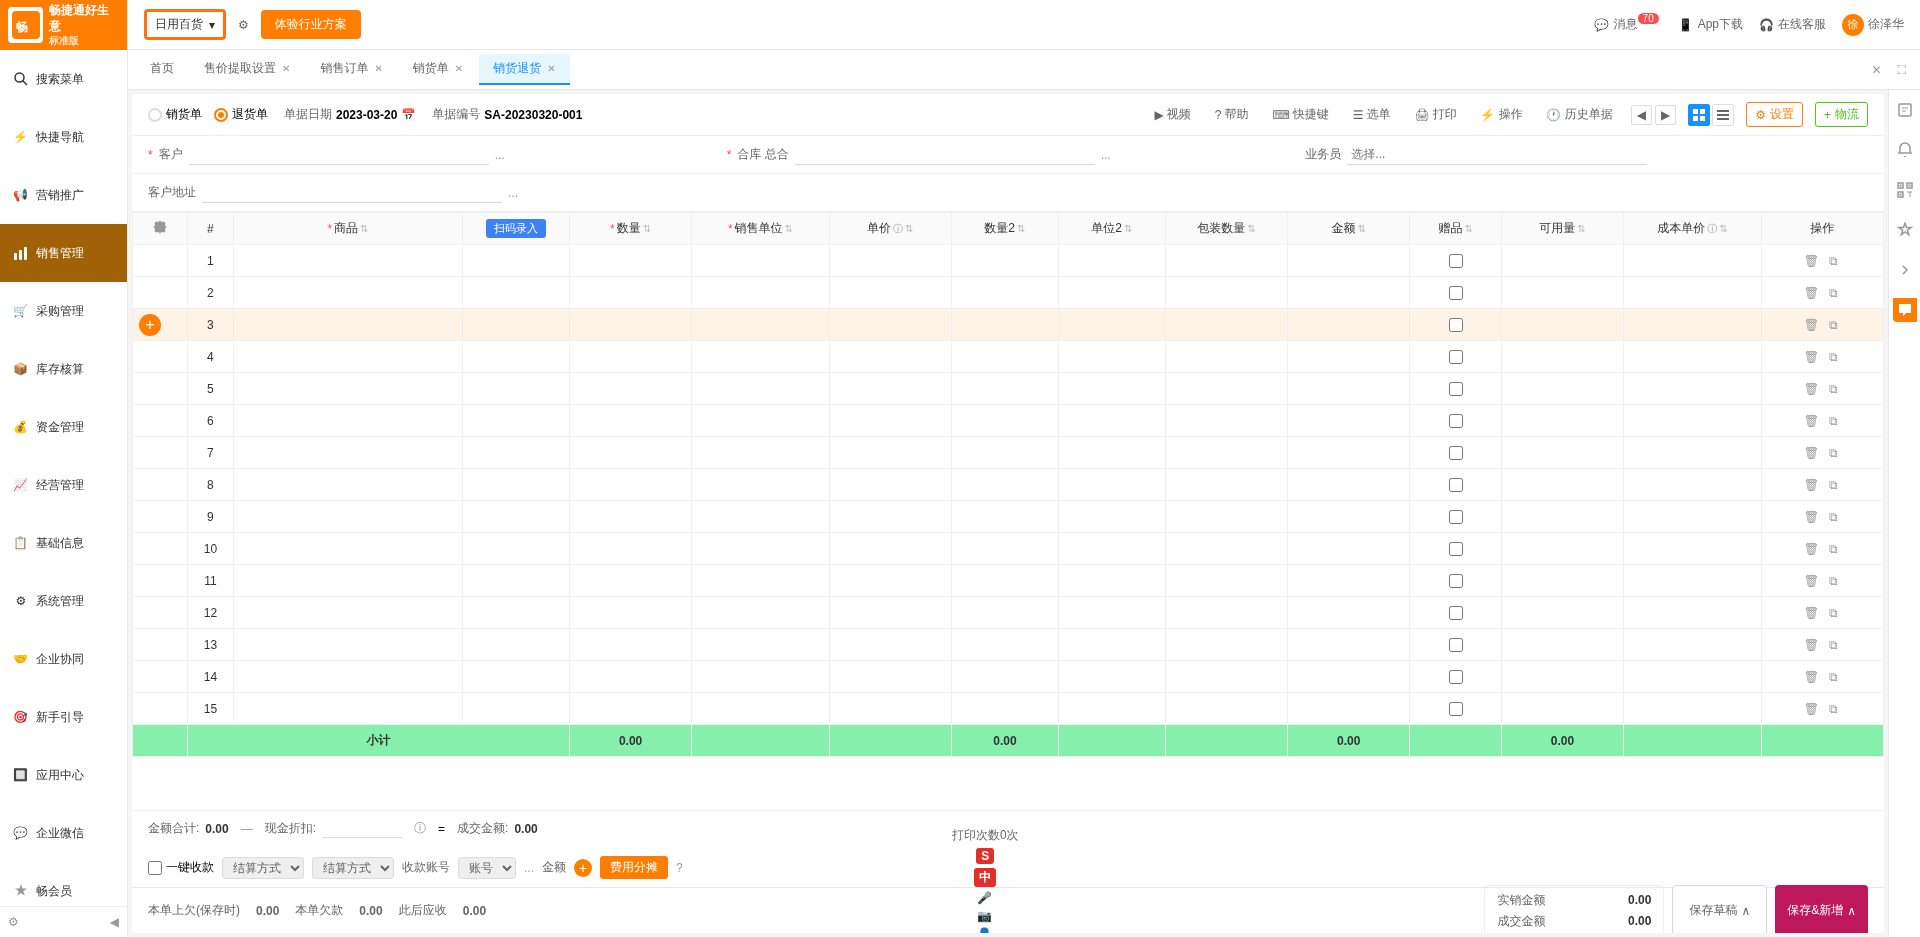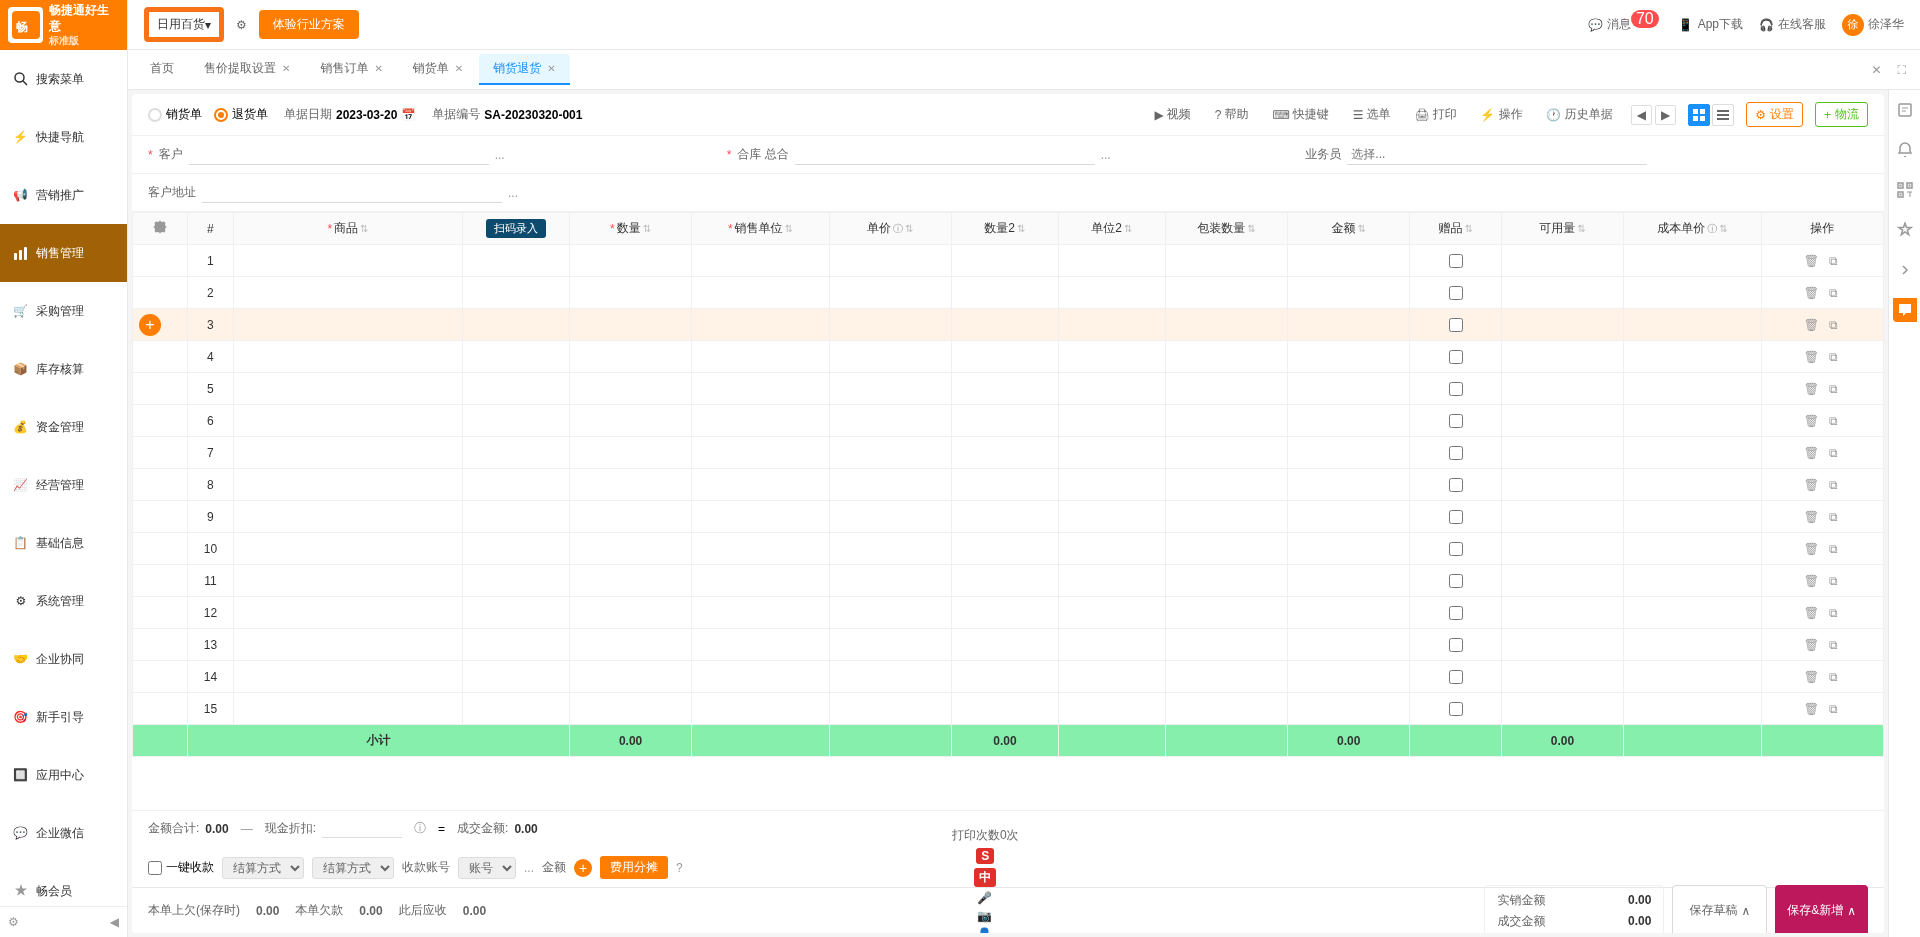--- a/index.html
+++ b/index.html
@@ -17,25 +17,25 @@
     .sidebar-item-icon { width: 18px; height: 18px; display: flex; align-items: center; justify-content: center; flex-shrink: 0; }
     .sidebar-item-label { font-size: 12px; }
     .sidebar-bottom { padding: 8px; display: flex; justify-content: space-between; align-items: center; border-top: 1px solid #eee; }
 
     
     .main { flex: 1; display: flex; flex-direction: column; overflow: hidden; }
 
     
     .topbar { height: 50px; background: #fff; border-bottom: 1px solid #e8e8e8; display: flex; align-items: center; justify-content: space-between; padding: 0 16px; flex-shrink: 0; }
     .topbar-left { display: flex; align-items: center; gap: 12px; }
-    .topbar-select { display: flex; align-items: center; gap: 0; border: 5px solid #f97316; padding: 4px 8px; border-radius: 4px; cursor: pointer; color: #333; }
+    .topbar-select { display: flex; align-items: center; gap: 6px; border: 3px solid #f97316; padding: 4px 8px; border-radius: 4px; cursor: pointer; color: #333; }
     .topbar-btn { background: #ff7d00; color: #fff; border: none; padding: 6px 14px; border-radius: 4px; cursor: pointer; font-size: 12px; }
     .topbar-right { display: flex; align-items: center; gap: 16px; color: #666; }
     .topbar-right-item { display: flex; align-items: center; gap: 4px; cursor: pointer; }
-    .notification-badge { background: #ff4d4f; color: #fff; border-radius: 10px; padding: 0 5px; font-size: 16px; position: relative; top: -6px; left: -4px; }
+    .notification-badge { background: #ff4d4f; color: #fff; border-radius: 10px; padding: 0 5px; font-size: 10px; position: relative; top: -6px; left: -4px; }
 
     
     .tabs { height: 40px; background: #fff; border-bottom: 1px solid #e8e8e8; display: flex; align-items: center; padding: 0 8px; flex-shrink: 0; gap: 2px; }
     .tab { padding: 6px 14px; cursor: pointer; color: #666; border-radius: 4px 4px 0 0; display: flex; align-items: center; gap: 4px; border-bottom: 2px solid transparent; }
     .tab.active { background: #e6f7ff; color: #1890ff; border-bottom: 2px solid #1890ff; }
     .tab-close { color: #999; font-size: 10px; margin-left: 2px; }
     .tabs-end { margin-left: auto; display: flex; gap: 4px; }
 
     
     .content { flex: 1; overflow: hidden; display: flex; flex-direction: column; background: #f5f5f5; }
@@ -68,21 +68,21 @@
 
     
     .table-container { flex: 1; overflow: auto; }
     .data-table { width: 100%; border-collapse: collapse; table-layout: fixed; }
     .data-table th { background: #fafafa; border: 1px solid #f0f0f0; padding: 6px 8px; text-align: center; color: #333; font-weight: normal; white-space: nowrap; position: sticky; top: 0; z-index: 2; }
     .data-table td { border: 1px solid #f0f0f0; padding: 4px 6px; text-align: center; color: #333; height: 32px; }
     .data-table tr.active-row td { background: #fff3e8; }
     .row-num { color: #999; width: 30px; }
     .th-sortable { display: flex; align-items: center; justify-content: center; gap: 2px; }
     .sort-icon { color: #bbb; font-size: 10px; }
-    .scan-btn { background: #0c4a6e; color: #fff; border: none; padding: 2px 8px; border-radius: 3px; cursor: pointer; font-size: 11px; }
+    .scan-btn { background: #3b82f6; color: #fff; border: none; padding: 2px 8px; border-radius: 3px; cursor: pointer; font-size: 11px; }
     .checkbox-cell { display: flex; align-items: center; justify-content: center; }
     input[type="checkbox"] { width: 14px; height: 14px; cursor: pointer; }
     .add-row-btn { width: 22px; height: 22px; background: #ff7d00; color: #fff; border: none; border-radius: 50%; cursor: pointer; display: flex; align-items: center; justify-content: center; font-size: 16px; }
     .action-icons { display: flex; gap: 4px; justify-content: center; }
     .action-icon { color: #999; cursor: pointer; width: 18px; height: 18px; display: flex; align-items: center; justify-content: center; }
     .subtotal-row td { background: #86efac; font-weight: bold; }
     .subtotal-label { text-align: right; color: #666; }
     .gear-th { width: 36px; }
 
     

